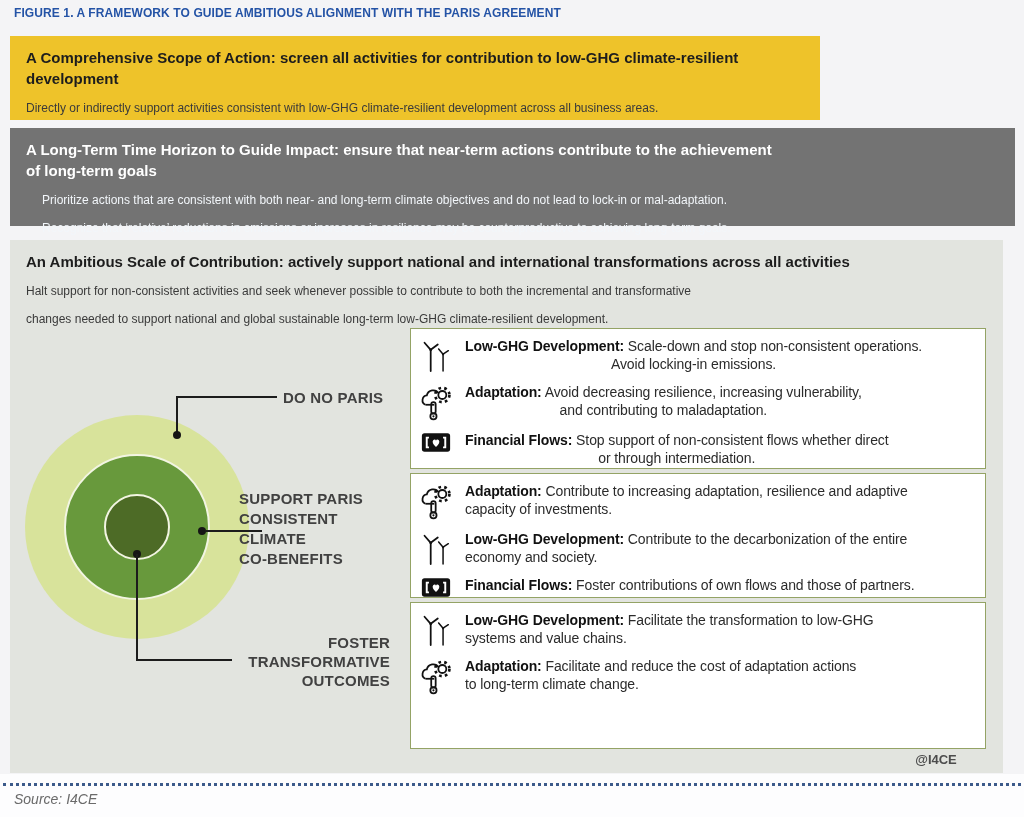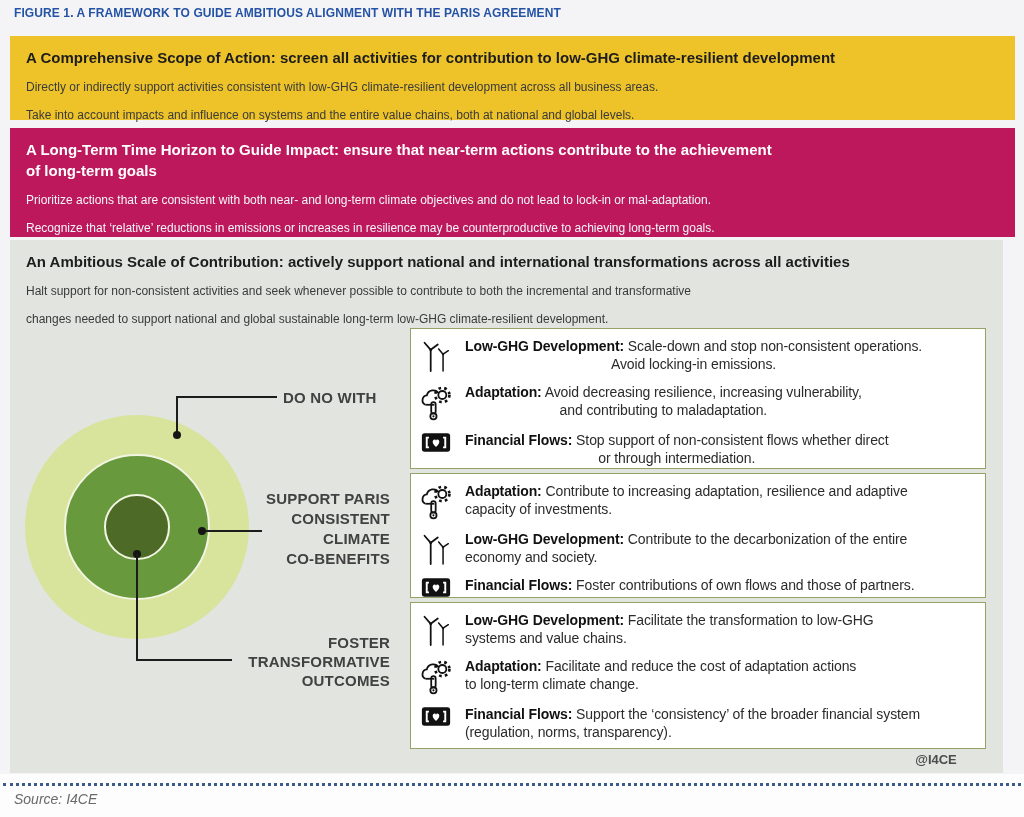--- a/index.html
+++ b/index.html
@@ -16,46 +16,46 @@
   .bottom-band{left:0;top:774px;width:1024px;height:43px;background:#fdfdfe;}
 
   
   .fig-title{
     left:14px;top:6px;width:1000px;
     font-size:12px;font-weight:bold;color:#2453a6;letter-spacing:.1px;
   }
 
   
   .section{box-sizing:border-box;padding:11px 16px;}
-  .sec-yellow{left:10px;top:36px;width:1005px;height:84px;background:#eec32a;}
-  .sec-blue{left:10px;top:128px;width:1005px;height:109px;background:#be185d;color:#ffffff;}
+  .sec-yellow{left:10px;top:36px;width:810px;height:84px;background:#eec32a;}
+  .sec-blue{left:10px;top:128px;width:1005px;height:98px;background:#737373;color:#ffffff;}
   .sec-gray{left:10px;top:240px;width:993px;height:533px;background:#e2e4df;}
 
   .sec-title{font-size:15px;font-weight:bold;line-height:21px;margin:0 0 5px 0;color:#1d1d1d;}
   .sec-blue .sec-title{color:#ffffff;}
   .sec-body{font-size:12px;line-height:28px;margin:0;color:#3a3a3a;}
-  .sec-blue .sec-body{color:#f2f6fa;}
+  .sec-blue .sec-body{color:#f2f6fa;margin-left:16px;}
 
   
   .ring{border-radius:50%;box-sizing:border-box;}
   .ring-outer{left:25px;top:415px;width:224px;height:224px;background:#d8e39b;}
   .ring-middle{left:64px;top:454px;width:146px;height:146px;background:#68993c;border:2px solid #f2f5e2;}
   .ring-inner{left:104px;top:494px;width:66px;height:66px;background:#4d6b26;border:2px solid #f2f5e2;}
 
   
   .hline{border-top:2px solid #1c1c1c;height:0;}
   .vline{border-left:2px solid #1c1c1c;width:0;}
   .dot{width:8px;height:8px;background:#151515;border-radius:50%;}
 
   
   .ring-label{
     font-size:15px;font-weight:bold;color:#414141;letter-spacing:.2px;
   }
   .lbl-harm{left:283px;top:389px;width:120px;}
-  .lbl-support{left:245px;top:489px;width:145px;text-align:right;line-height:20px;}
+  .lbl-support{left:239px;top:489px;width:145px;text-align:left;line-height:20px;}
   .lbl-foster{left:245px;top:633px;width:145px;text-align:right;line-height:19px;}
 
   
   .callout{
     left:410px;width:576px;box-sizing:border-box;
     background:#ffffff;border:1px solid #94a365;
     padding:8px 10px;overflow:hidden;
   }
   .co-1{top:328px;height:141px;text-align:center;}
   .co-2{top:473px;height:125px;}
@@ -99,21 +99,21 @@
 changes needed to support national and global sustainable long-term low-GHG climate-resilient development.</p>
 </div>
 
 <div class="abs ring ring-outer"></div>
 <div class="abs ring ring-middle"></div>
 <div class="abs ring ring-inner"></div>
 
 <div class="abs hline" style="left:177px;top:396px;width:100px;"></div>
 <div class="abs vline" style="left:176px;top:396px;height:38px;"></div>
 <div class="abs dot" style="left:173px;top:431px;"></div>
-<div class="abs ring-label lbl-harm">DO NO WITH</div>
+<div class="abs ring-label lbl-harm">DO NO PARIS</div>
 
 <div class="abs dot" style="left:198px;top:527px;"></div>
 <div class="abs hline" style="left:206px;top:530px;width:56px;"></div>
 <div class="abs ring-label lbl-support pre">SUPPORT PARIS
 CONSISTENT
 CLIMATE
 CO-BENEFITS</div>
 
 <div class="abs dot" style="left:133px;top:550px;"></div>
 <div class="abs vline" style="left:136px;top:554px;height:107px;"></div>
@@ -226,29 +226,17 @@
           <path d="M5 23 a5.5 5.5 0 0 1 1.5 -10.5 A7.5 7.5 0 0 1 20 10"></path>
           <path d="M5 23 H15"></path>
           <rect x="11.5" y="20" width="5" height="13" rx="2.5"></rect>
           <circle cx="14" cy="36" r="3.5"></circle>
           <circle cx="14" cy="36" r="1.2" fill="#111" stroke="none"></circle>
         </svg>
     </span>
     <p class="co-text"><b>Adaptation:</b> <span class="pre">Facilitate and reduce the cost of adaptation actions
 to long-term climate change.</span></p>
   </div>
-  <div class="co-row">
-    <span class="co-icon">
-      <svg width="30" height="21" viewBox="0 0 34 23">
-          <rect x="1" y="1" width="32" height="21" rx="3" fill="#111"></rect>
-          <path d="M9 6 H6.5 V17 H9" stroke="#fff" stroke-width="2.2" fill="none"></path>
-          <path d="M25 6 H27.5 V17 H25" stroke="#fff" stroke-width="2.2" fill="none"></path>
-          <path d="M17 16.5 C13.4 13.4 12.4 10.8 13.8 9 C15 7.5 16.6 8 17 9.6 C17.4 8 19 7.5 20.2 9 C21.6 10.8 20.6 13.4 17 16.5 Z" fill="#fff"></path>
-        </svg>
-    </span>
-    <p class="co-text"><b>Financial Flows:</b> <span class="pre">Support the ‘consistency’ of the broader financial system
-(regulation, norms, transparency).</span></p>
-  </div>
 </div>
 
 <div class="abs credit">@I4CE</div>
 <div class="abs dotted-rule"></div>
 <div class="abs source">Source: I4CE</div>
 
 </body></html>

